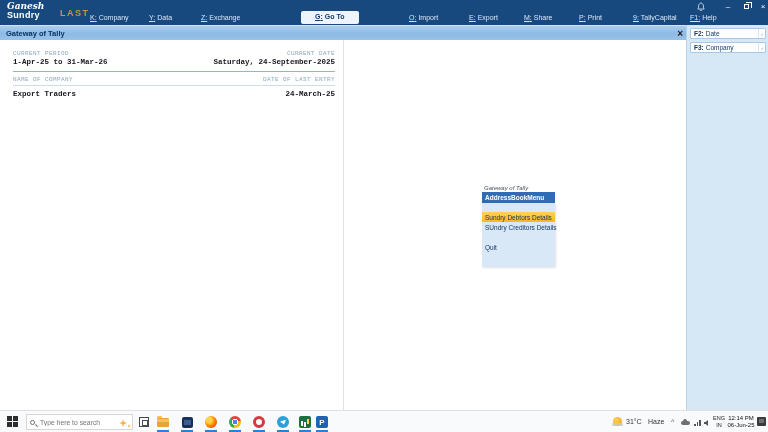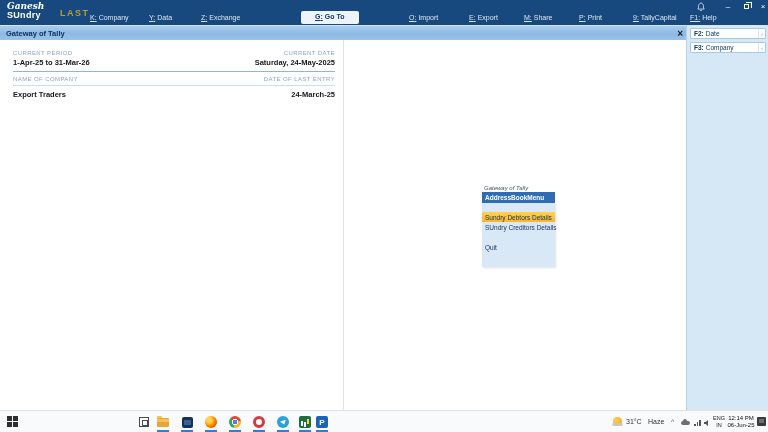--- a/index.html
+++ b/index.html
@@ -21,21 +21,21 @@
   .restore-box::before{content:"";position:absolute;left:1px;top:-3px;width:5px;height:5px;border:1px solid #fff;border-bottom:none;border-left:none;}
 
   
   .titlebar{position:absolute;top:25px;left:0;width:686px;height:15px;
     background:linear-gradient(180deg,#aacdee 0%,#8db9e4 55%,#9cc2e8 100%);
     border-top:1px solid #d3e4f4;z-index:4;}
   .titlebar .t{position:absolute;left:6px;top:0;line-height:15px;font-size:7.5px;font-weight:bold;color:#0d3461;}
   .titlebar .x{position:absolute;right:3px;top:0;line-height:15px;font-size:10px;font-weight:bold;color:#1a1a1a;cursor:pointer;}
 
   
-  .main{position:absolute;top:40px;left:0;width:686px;height:370px;background:#fff;}
+  .main{position:absolute;top:40px;left:0;width:686px;height:370px;background:#fff;font-family:Liberation Mono, monospace;}
   .leftpanel{position:absolute;left:0;top:0;width:344px;height:100%;border-right:1px solid #e2e2e2;}
   .lbl{position:absolute;font-size:6px;color:#8aa7c0;letter-spacing:.4px;white-space:nowrap;}
   .val{position:absolute;font-size:7.5px;font-weight:bold;color:#15151f;white-space:nowrap;}
   .r{text-align:right;right:8px;}
   .hr1{position:absolute;left:13px;right:8px;top:31px;border-top:1px solid #8fb6d8;}
   .hr2{position:absolute;left:13px;right:8px;top:45px;border-top:1px solid #ccdded;}
 
   
   .gmenu{position:absolute;left:482px;top:185px;width:73px;z-index:3;}
   .gm-caption{font-size:6px;font-style:italic;color:#4a5668;padding-left:2px;margin-bottom:1px;}
@@ -113,21 +113,21 @@
   .action::after{content:"";position:absolute;left:2px;top:2px;width:5px;height:4px;background:#6f6f6f;}
 
   .bellic{display:inline-block;}
 </style>
 </head>
 <body>
 
 <div class="topbar">
   <div class="logo">
     <div class="script">Ganesh</div>
-    <div class="name">SUndry</div>
+    <div class="name">Sundry</div>
   </div>
   <div class="gold">LAST</div>
 
   <div class="mitem" style="left:90px"><span class="mkey">K</span><span>Company</span></div>
   <div class="mitem" style="left:149px"><span class="mkey">Y</span><span>Data</span></div>
   <div class="mitem" style="left:201px"><span class="mkey">Z</span><span>Exchange</span></div>
   <div class="mitem sel" style="left:301px"><span class="mkey">G</span><span>Go To</span></div>
   <div class="mitem" style="left:409px"><span class="mkey">O</span><span>Import</span></div>
   <div class="mitem" style="left:469px"><span class="mkey">E</span><span>Export</span></div>
   <div class="mitem" style="left:524px"><span class="mkey">M</span><span>Share</span></div>
@@ -149,21 +149,21 @@
 <div class="titlebar">
   <span class="t">Gateway of Tally</span>
   <span class="x">×</span>
 </div>
 
 <div class="main">
   <div class="leftpanel">
     <div class="lbl" style="left:13px;top:10px">CURRENT PERIOD</div>
     <div class="lbl r" style="top:10px">CURRENT DATE</div>
     <div class="val" style="left:13px;top:18px">1-Apr-25 to 31-Mar-26</div>
-    <div class="val r" style="top:18px">Saturday, 24-May-2025</div>
+    <div class="val r" style="top:18px">Saturday, 24-September-2025</div>
     <div class="hr1"></div>
     <div class="lbl" style="left:13px;top:36px">NAME OF COMPANY</div>
     <div class="lbl r" style="top:36px">DATE OF LAST ENTRY</div>
     <div class="hr2"></div>
     <div class="val" style="left:13px;top:50px">Export Traders</div>
     <div class="val r" style="top:50px">24-March-25</div>
   </div>
 </div>
 
 <div class="gmenu">
@@ -190,20 +190,26 @@
 </div>
 
 <div class="taskbar">
   <div class="start">
       <span></span>
       <span></span>
       <span></span>
       <span></span>
     </div>
 
+  <div class="searchbox">
+    <span class="mag"></span>
+    <input type="text" placeholder="Type here to search" style="">
+    <span class="sparkle"></span>
+    <span class="sparkle2"></span>
+  </div>
 
   <div class="taskview"></div>
 
   <div class="app" style="left:155px">
       <span class="ic-folder"></span>
       <span class="runline"></span>
     </div>
   <div class="app" style="left:179px">
       <span class="ic-dark"></span>
       <span class="runline"></span>

